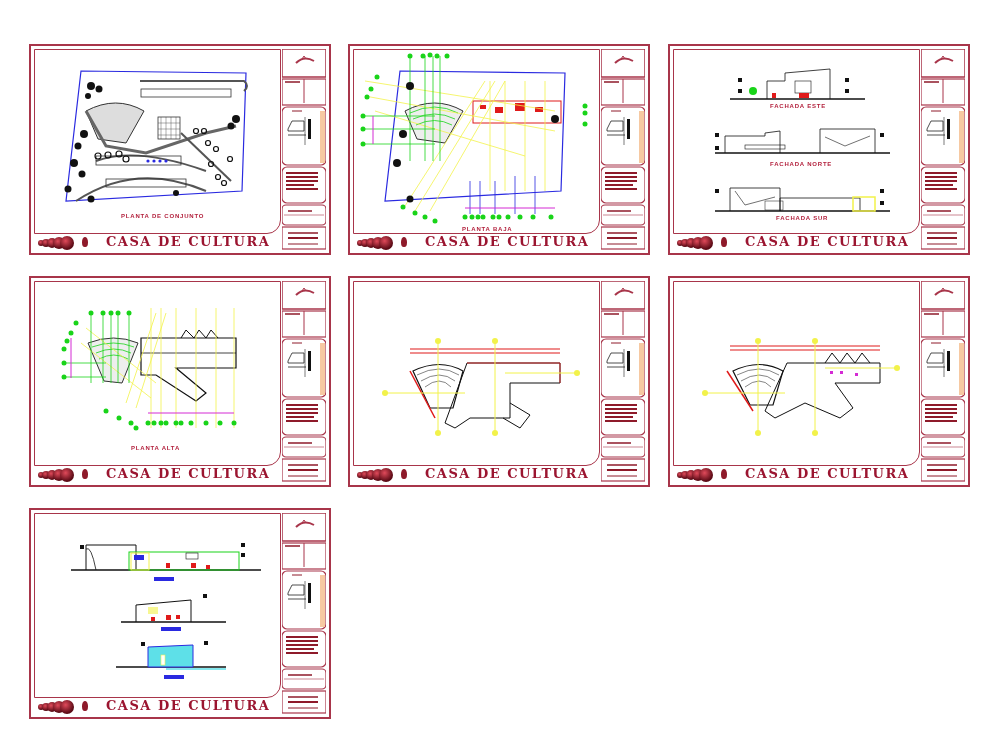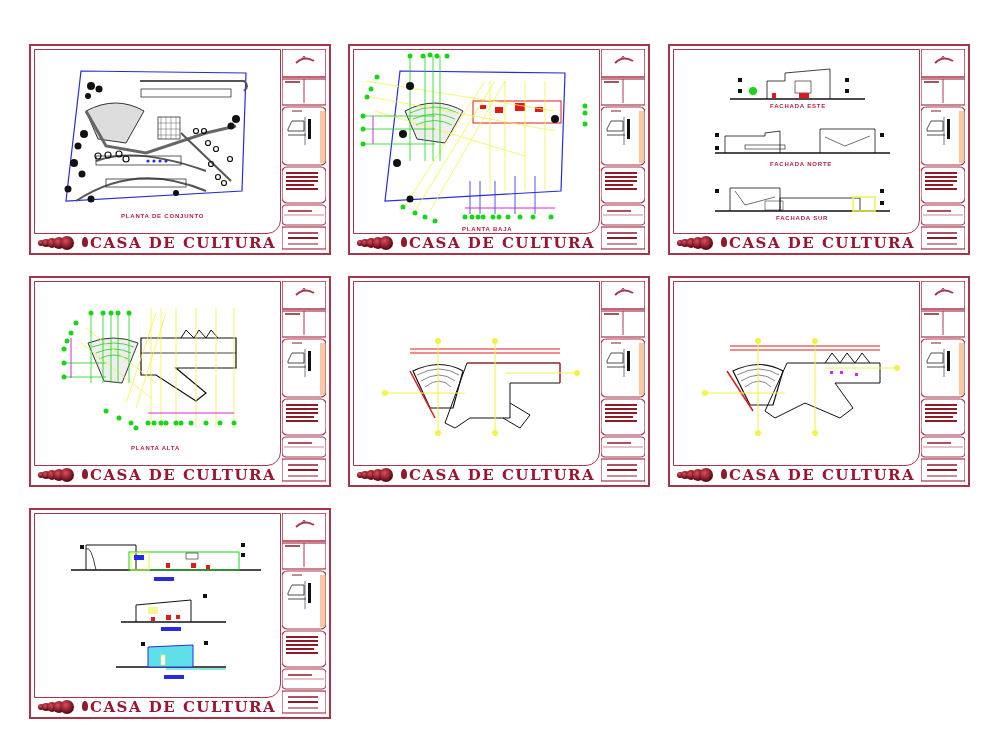--- a/index.html
+++ b/index.html
@@ -2,21 +2,21 @@
 <html><head>
 <meta charset="utf-8">
 <style>
   html,body{margin:0;padding:0;background:#fff;}
   body{width:1000px;height:750px;position:relative;overflow:hidden;font-family:"Liberation Sans",sans-serif;}
   .sheet{position:absolute;width:302px;height:211px;border:2px solid #a8354a;box-sizing:border-box;background:#fff;}
   .sheet .inner{position:absolute;left:3px;top:3px;width:247px;height:185px;border:1.5px solid #a8354a;border-radius:0 0 14px 0;box-sizing:border-box;}
   .sheet svg.draw{position:absolute;left:5px;top:5px;}
   .tb{position:absolute;right:3px;top:3px;width:44px;height:201px;}
   .footer{position:absolute;left:3px;bottom:3px;width:247px;height:16px;}
-  .footer .title{position:absolute;left:56px;top:0;font-family:"DejaVu Serif",serif;font-weight:bold;font-size:15px;letter-spacing:1.5px;color:#9b1530;white-space:nowrap;}
+  .footer .title{position:absolute;left:72px;top:0;font-family:"DejaVu Serif",serif;font-weight:bold;font-size:13px;letter-spacing:1.5px;color:#9b1530;white-space:nowrap;}
   .balls{position:absolute;left:3px;top:1px;}
   .drop{position:absolute;left:48px;top:3px;width:6px;height:10px;background:#8e1a2a;border-radius:50% 50% 45% 45%;}
   .label{position:absolute;font-size:6px;font-weight:bold;letter-spacing:.8px;color:#b21f3b;white-space:nowrap;}
 </style>
 </head>
 <body>
 
 <svg width="0" height="0" style="position:absolute">
   <defs>
     <radialGradient id="ball" cx="40%" cy="35%" r="60%">

